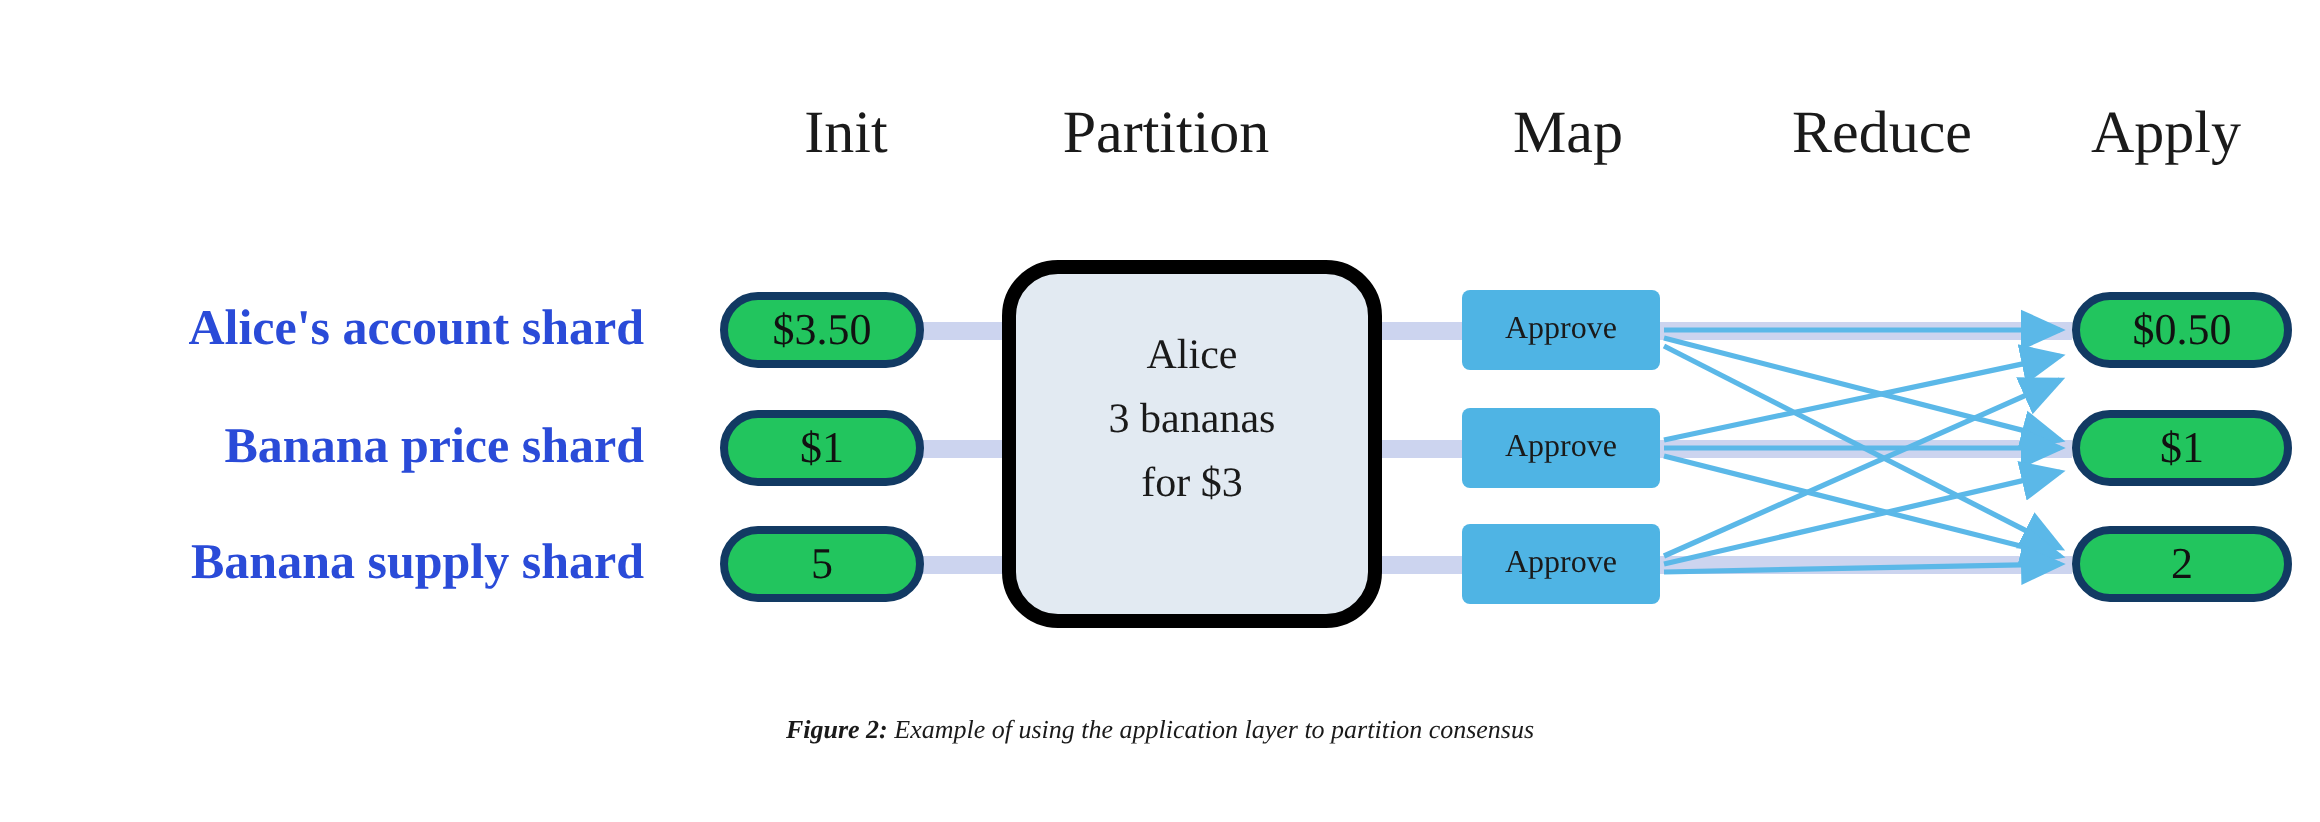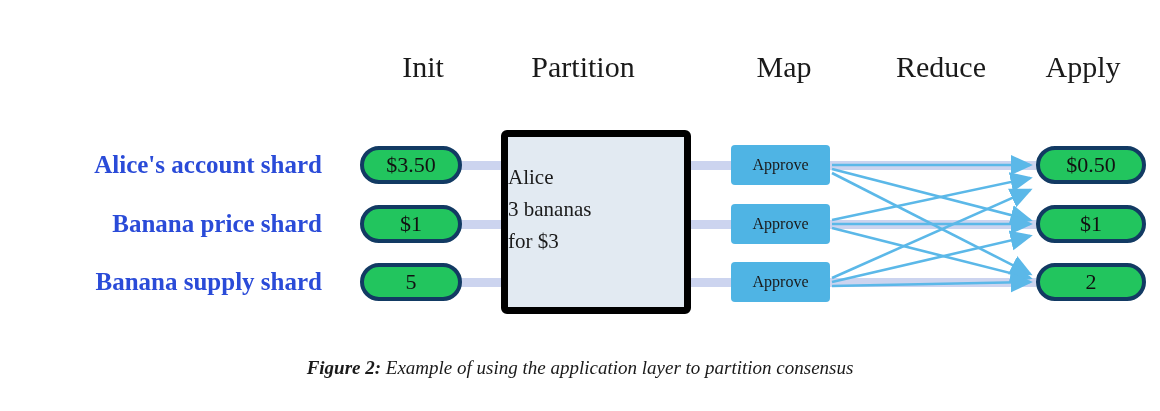--- a/index.html
+++ b/index.html
@@ -93,26 +93,26 @@
 
   
   #partition-box {
     position: absolute;
     box-sizing: border-box;
     left: 501px;
     top: 118px;
     width: 190px;
     height: 184px;
     border: 7px solid #000000;
-    border-radius: 6px;
+    border-radius: 28px;
     background: #e2eaf2;
     color: #1a1a1a;
     font-size: 21px;
     line-height: 32px;
-    text-align: left;
+    text-align: center;
     padding-top: 24px;
     font-family: "Liberation Serif", "DejaVu Serif", serif;
   }
   #partition-box div { white-space: nowrap; }
 
   
   .map-box {
     position: absolute;
     box-sizing: border-box;
     left: 731px;
@@ -139,21 +139,21 @@
     pointer-events: none;
   }
 
   
   #caption {
     position: absolute;
     left: 0;
     top: 345px;
     width: 1160px;
     text-align: center;
-    font-size: 19px;
+    font-size: 13px;
     font-style: italic;
     color: #1a1a1a;
     font-family: "Liberation Serif", "DejaVu Serif", serif;
   }
   #caption-label {
     font-weight: bold;
     font-style: italic;
   }
 </style>
 </head>

